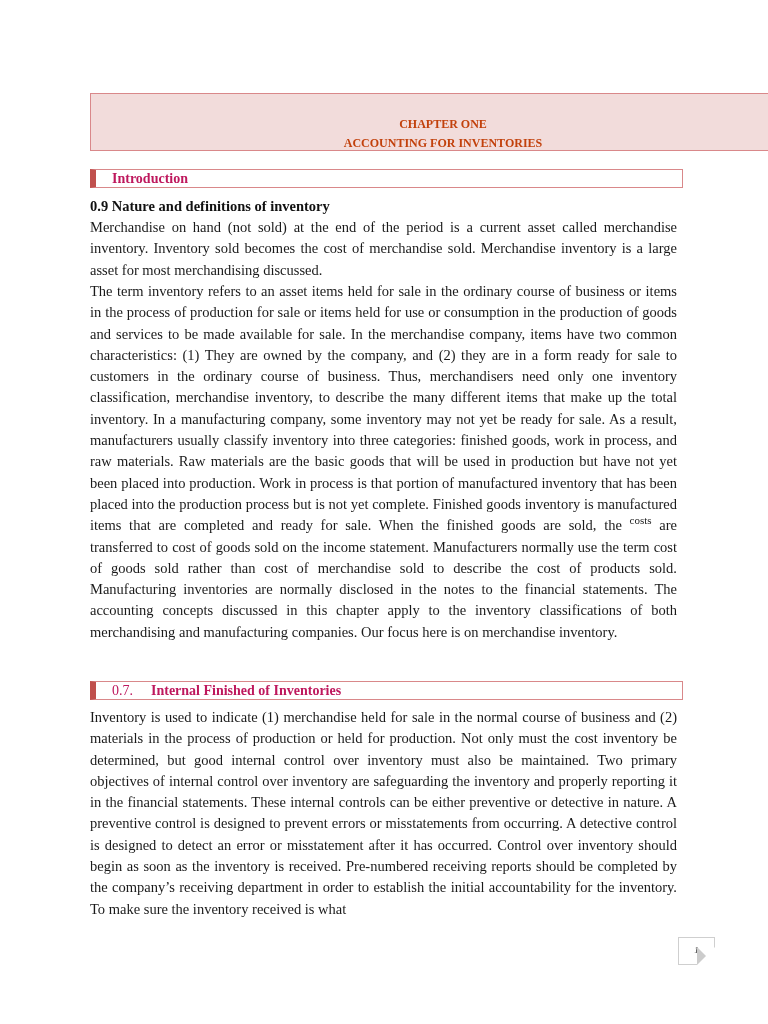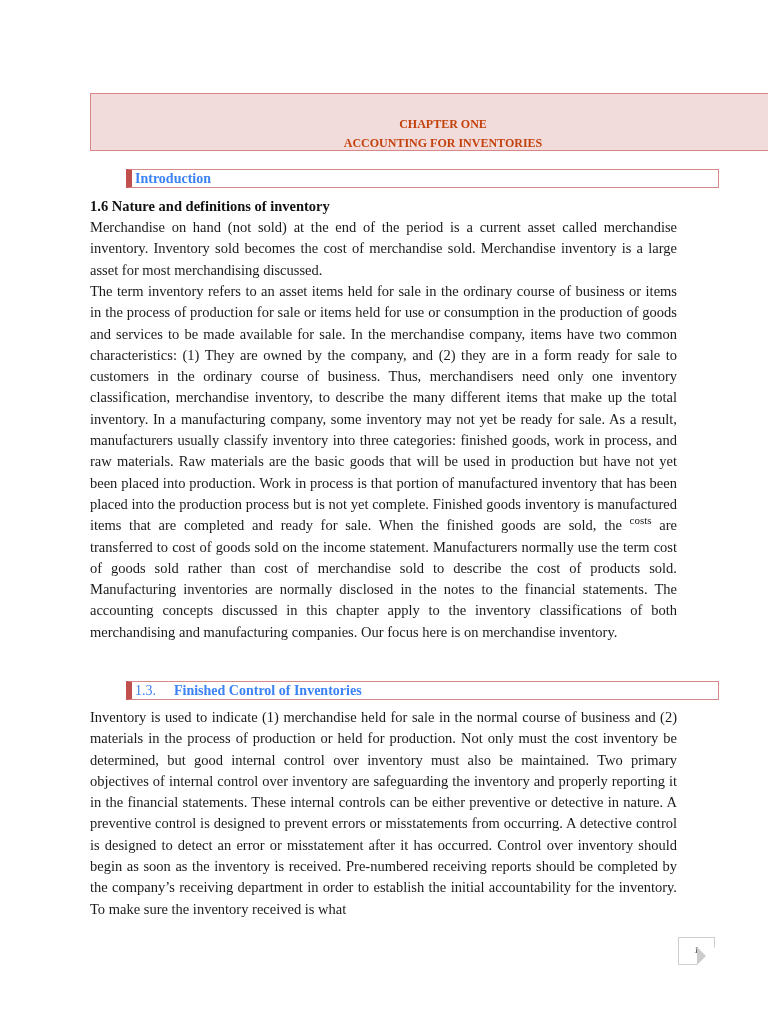--- a/index.html
+++ b/index.html
@@ -35,27 +35,26 @@
 
     .section-bar {
       position: absolute;
       left: 90px;
       width: 593px;
       height: 19px;
       border: 1px solid #d9888a;
       border-left: 6px solid #c0504d;
       box-sizing: border-box;
       background: #ffffff;
-      color: #3b82f6;
+      color: #be185d;
       font-weight: bold;
       font-size: 14px;
       line-height: 17px;
-      padding-left: 3px;
+      padding-left: 16px;
       white-space: nowrap;
-      margin-left: 36px;
     }
     .section-bar .num {
       font-weight: normal;
       display: inline-block;
       width: 39px;
     }
 
     .subheading {
       position: absolute;
       left: 90px;
@@ -116,28 +115,28 @@
 
 <div class="chapter-box">
   <div class="line1">CHAPTER ONE</div>
   <div class="line2">ACCOUNTING FOR INVENTORIES</div>
 </div>
 
 <div class="section-bar" style="top:169px;">
   <span>Introduction</span>
 </div>
 
-<div class="subheading">1.6 Nature and definitions of inventory</div>
+<div class="subheading">0.9 Nature and definitions of inventory</div>
 
 <p class="para" style="top:217px;">Merchandise on hand (not sold) at the end of the period is a current asset called merchandise inventory. Inventory sold becomes the cost of merchandise sold. Merchandise inventory is a large asset for most merchandising discussed.</p>
 
 <p class="para" style="top:281px;"><span>The term inventory refers to an asset items held for sale in the ordinary course of business or items in the process of production for sale or items held for use or consumption in the production of goods and services to be made available for sale. In the merchandise company, items have two common characteristics: (1) They are owned by the company, and (2) they are in a form ready for sale to customers in the ordinary course of business. Thus, merchandisers need only one inventory classification, merchandise inventory, to describe the many different items that make up the total inventory. In a manufacturing company, some inventory may not yet be ready for sale. As a result, manufacturers usually classify inventory into three categories: finished goods, work in process, and raw materials. Raw materials are the basic goods that will be used in production but have not yet been placed into production. Work in process is that portion of manufactured inventory that has been placed into the production process but is not yet complete. Finished goods inventory is manufactured items that are completed and ready for sale. When the finished goods are sold, the </span><sup>costs</sup><span> are transferred to cost of goods sold on the income statement. Manufacturers normally use the term cost of goods sold rather than cost of merchandise sold to describe the cost of products sold. Manufacturing inventories are normally disclosed in the notes to the financial statements. The accounting concepts discussed in this chapter apply to the inventory classifications of both merchandising and manufacturing companies. Our focus here is on merchandise inventory.</span></p>
 
 <div class="section-bar" style="top:681px;">
-  <span class="num">1.3.</span><span>Finished Control of Inventories</span>
+  <span class="num">0.7.</span><span>Internal Finished of Inventories</span>
 </div>
 
 <p class="para" style="top:707px;">Inventory is used to indicate (1) merchandise held for sale in the normal course of business and (2) materials in the process of production or held for production. Not only must the cost inventory be determined, but good internal control over inventory must also be maintained. Two primary objectives of internal control over inventory are safeguarding the inventory and properly reporting it in the financial statements. These internal controls can be either preventive or detective in nature. A preventive control is designed to prevent errors or misstatements from occurring. A detective control is designed to detect an error or misstatement after it has occurred. Control over inventory should begin as soon as the inventory is received. Pre-numbered receiving reports should be completed by the company’s receiving department in order to establish the initial accountability for the inventory. To make sure the inventory received is what</p>
 
 <div class="page-number">
   <span>1</span>
   <span class="fold"></span>
 </div>
 
 </body></html>

